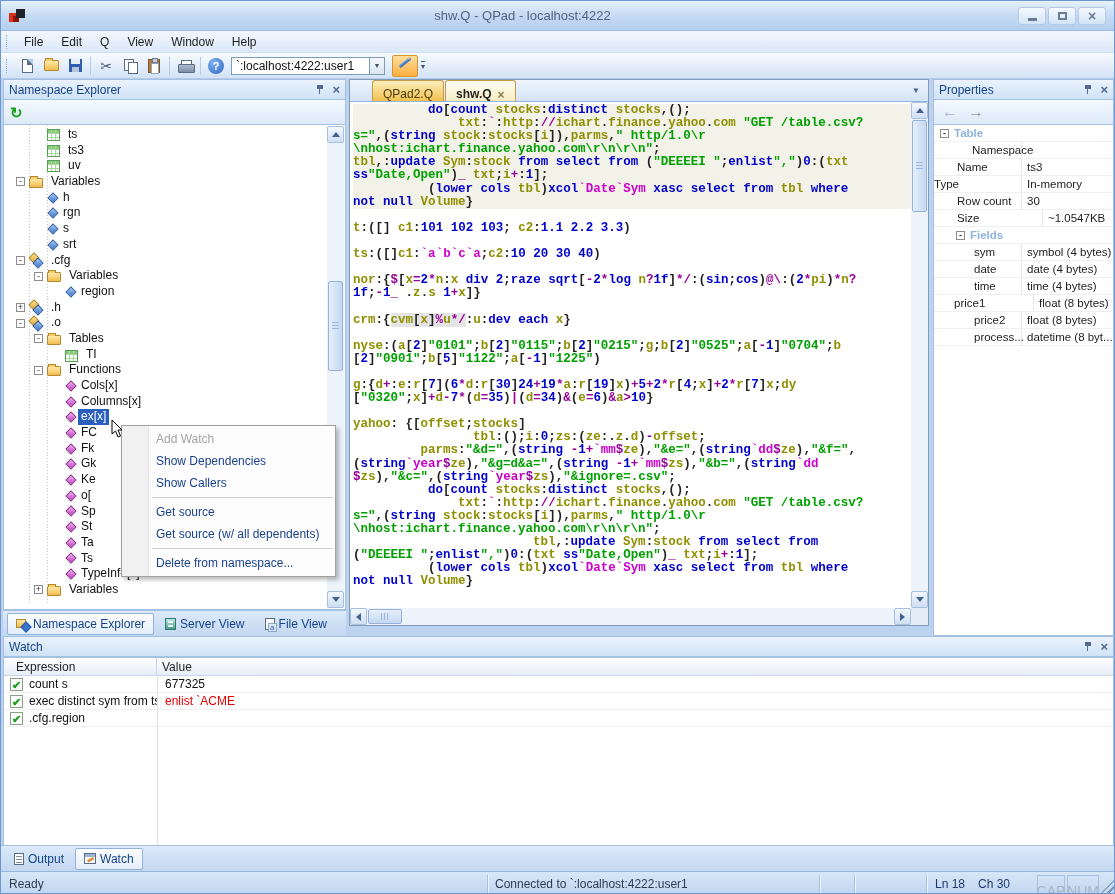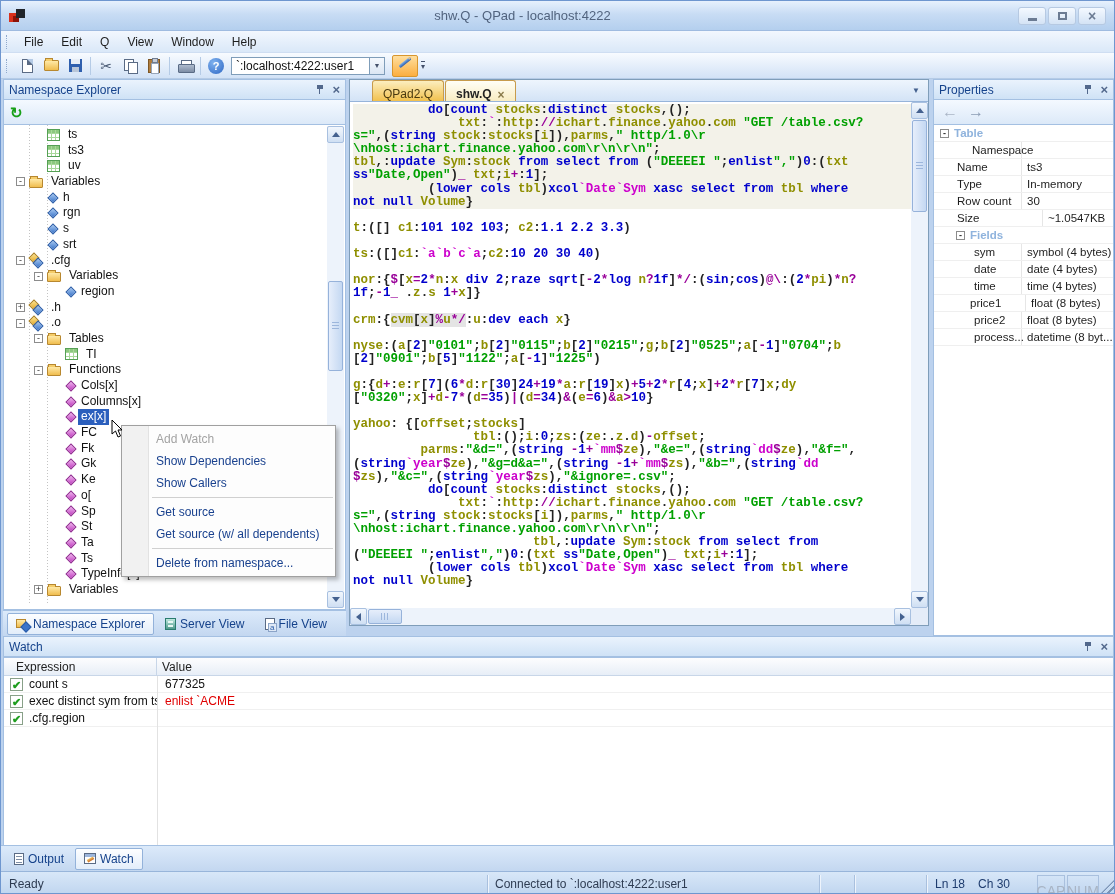--- a/index.html
+++ b/index.html
@@ -370,21 +370,21 @@
             <div class="tree-row" style="padding-left: 12px;">
               <span class="expand">-</span>
               <span class="ti i-ns"></span>
               <span class="tlabel">.o</span>
             </div>
             <div class="tree-row" style="padding-left: 30px;">
               <span class="expand">-</span>
               <span class="ti i-folder"></span>
               <span class="tlabel">Tables</span>
             </div>
-            <div class="tree-row" style="padding-left: 48px;">
+            <div class="tree-row" style="padding-left: 48px; align-items: flex-end;">
               <span class="expand-spacer"></span>
               <span class="ti i-table"></span>
               <span class="tlabel">TI</span>
             </div>
             <div class="tree-row" style="padding-left: 30px;">
               <span class="expand">-</span>
               <span class="ti i-folder"></span>
               <span class="tlabel">Functions</span>
             </div>
             <div class="tree-row" style="padding-left: 48px;">
@@ -574,21 +574,21 @@
           </div>
           <div class="prop-row">
             <span class="plabel" style="padding-left: 38px; width: 88px;">Namespace</span>
             <span class="pvalue"></span>
           </div>
           <div class="prop-row">
             <span class="plabel" style="padding-left: 23px; width: 88px;">Name</span>
             <span class="pvalue">ts3</span>
           </div>
           <div class="prop-row">
-            <span class="plabel" style="padding-left: 23px; width: 88px;">Type</span>
+            <span class="plabel" style="width: 88px;">Type</span>
             <span class="pvalue">In-memory</span>
           </div>
           <div class="prop-row">
             <span class="plabel" style="padding-left: 23px; width: 88px;">Row count</span>
             <span class="pvalue">30</span>
           </div>
           <div class="prop-row">
             <span class="plabel" style="padding-left: 23px; width: 109px;">Size</span>
             <span class="pvalue">~1.0547KB</span>
           </div>
@@ -602,21 +602,21 @@
           </div>
           <div class="prop-row">
             <span class="plabel" style="padding-left: 40px; width: 88px;">date</span>
             <span class="pvalue">date (4 bytes)</span>
           </div>
           <div class="prop-row">
             <span class="plabel" style="padding-left: 40px; width: 88px;">time</span>
             <span class="pvalue">time (4 bytes)</span>
           </div>
           <div class="prop-row">
-            <span class="plabel" style="padding-left: 36px; width: 92px;">price1</span>
+            <span class="plabel" style="padding-left: 20px; width: 100px;">price1</span>
             <span class="pvalue">float (8 bytes)</span>
           </div>
           <div class="prop-row">
             <span class="plabel" style="padding-left: 40px; width: 88px;">price2</span>
             <span class="pvalue">float (8 bytes)</span>
           </div>
           <div class="prop-row">
             <span class="plabel" style="padding-left: 40px; width: 88px;">process...</span>
             <span class="pvalue">datetime (8 byt...</span>
           </div>

